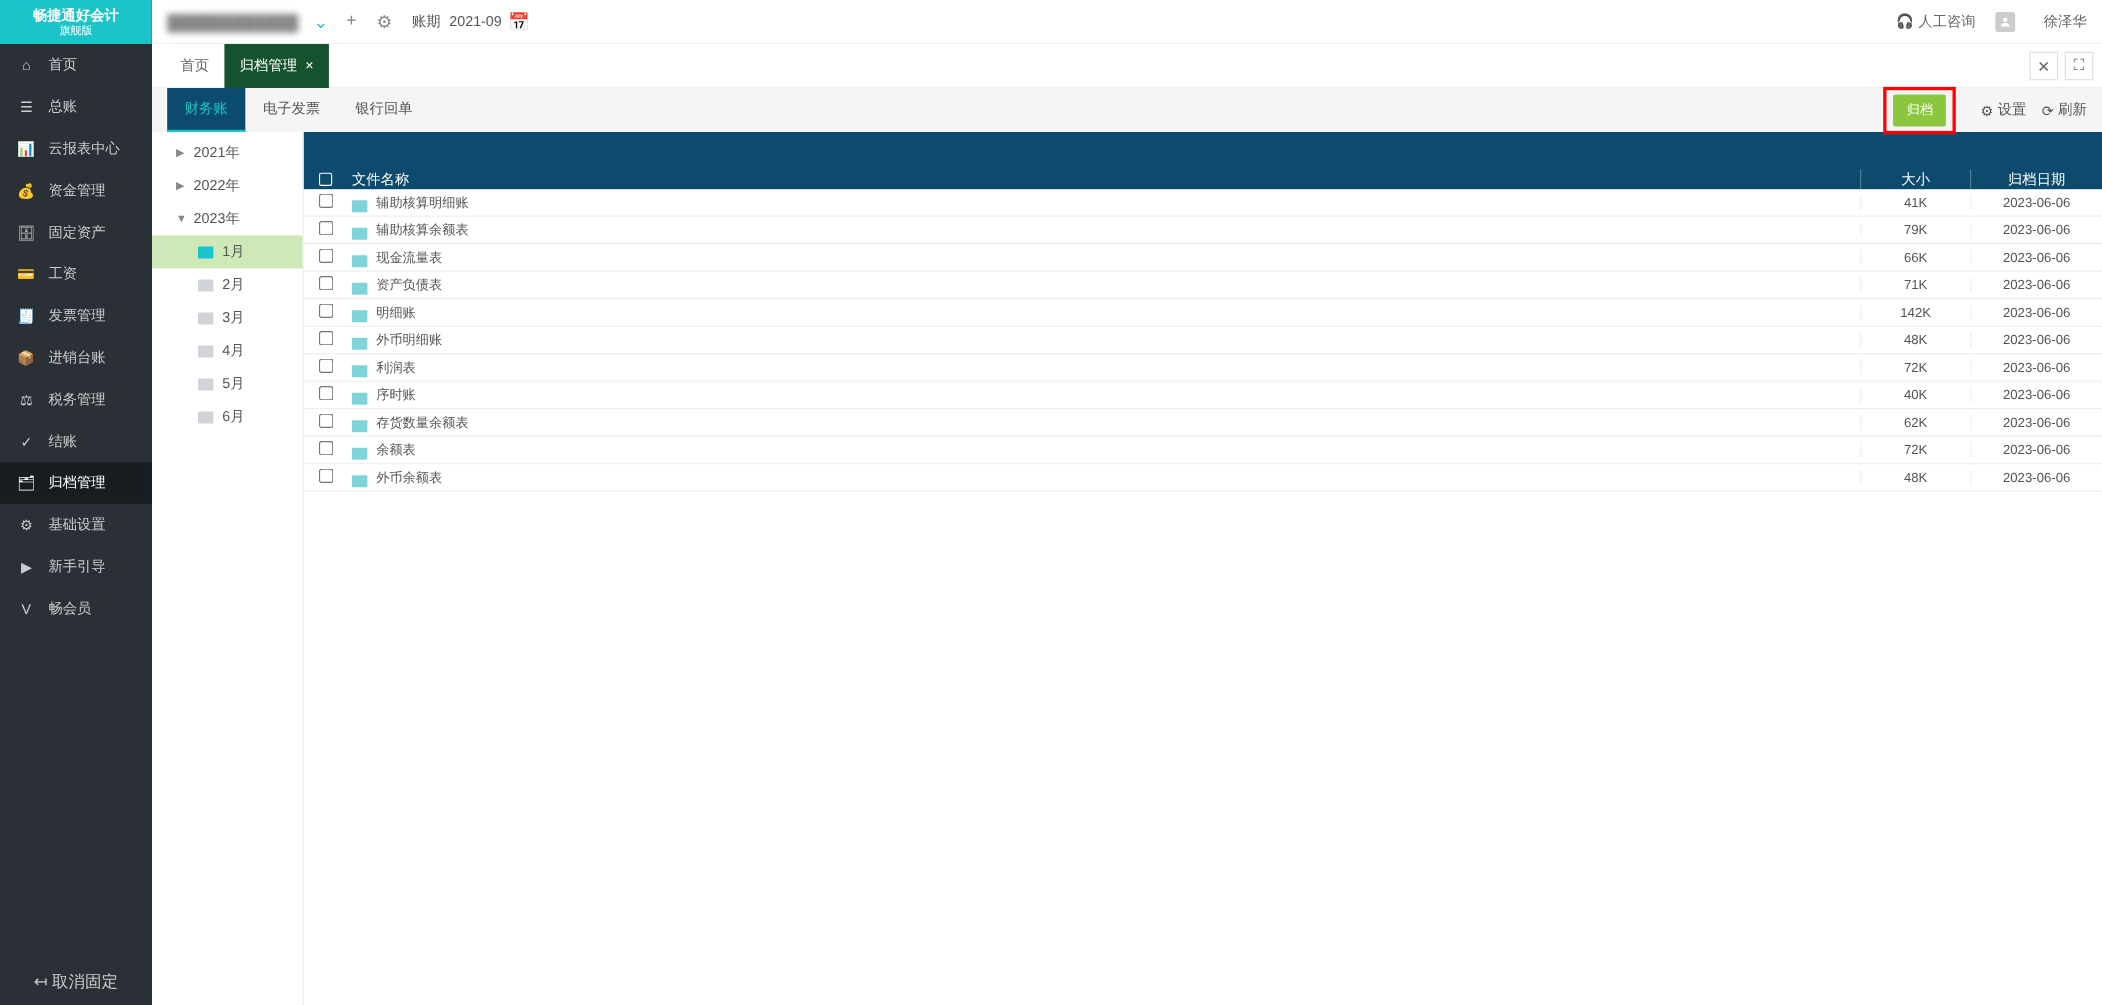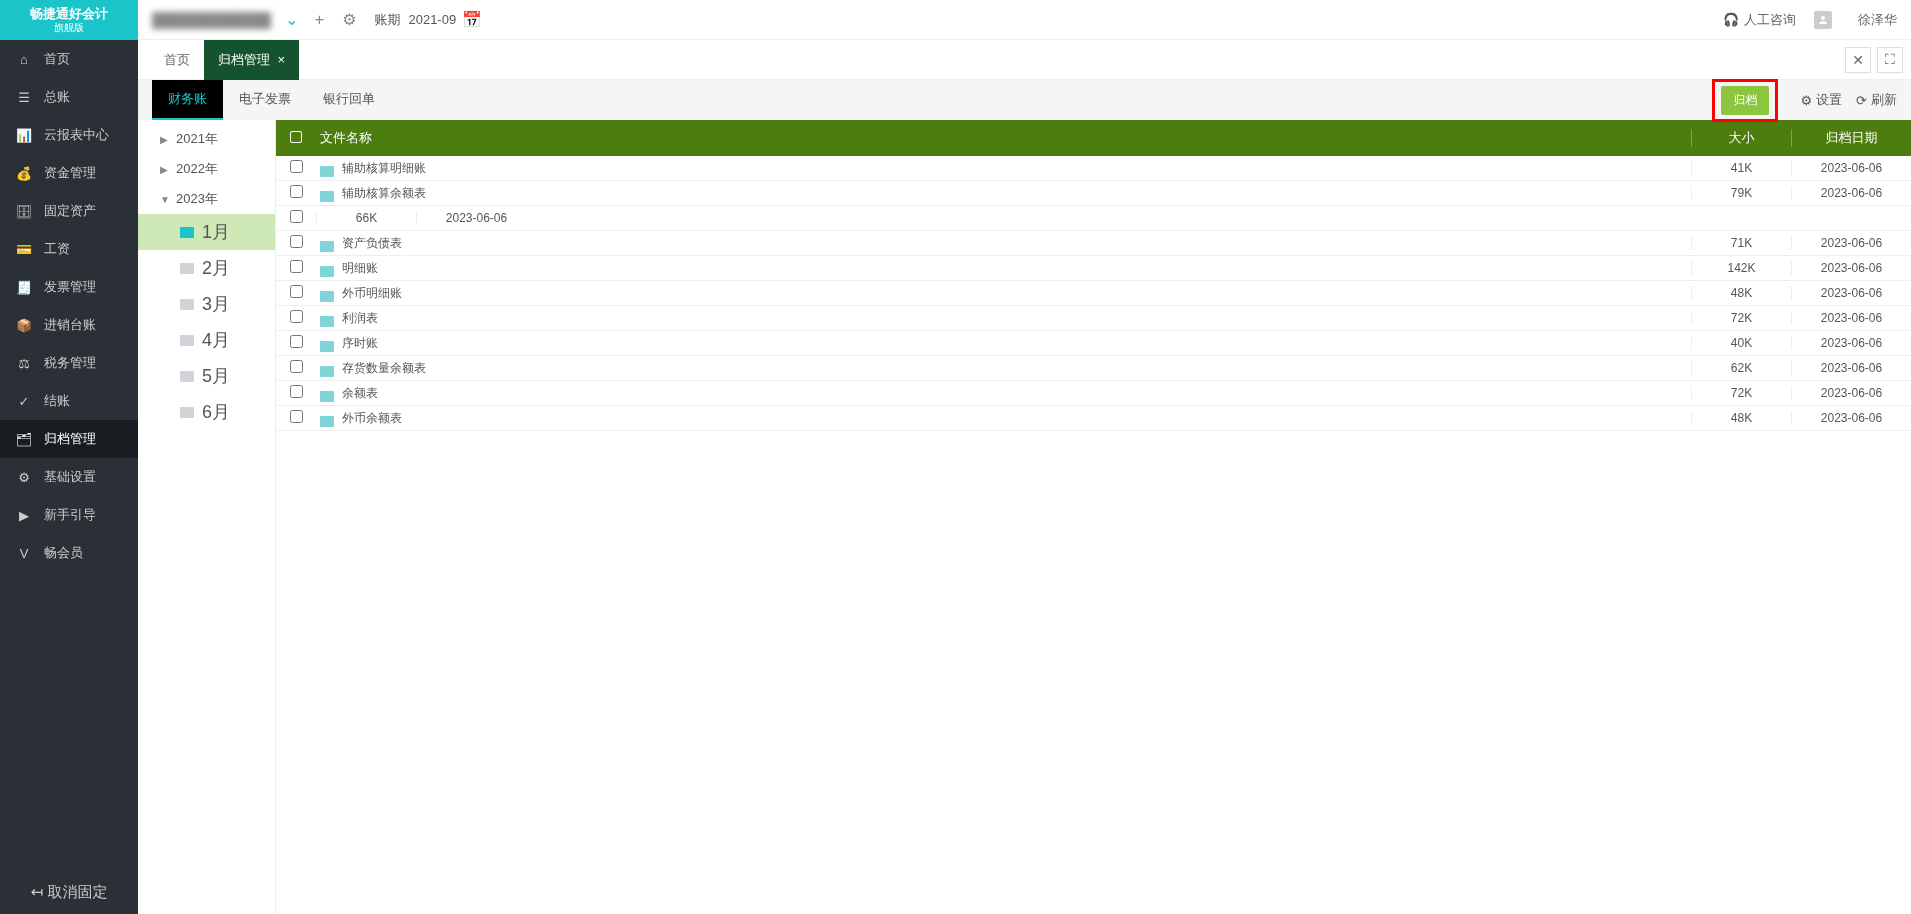--- a/index.html
+++ b/index.html
@@ -29,38 +29,38 @@
 
 .tabbar { height: 40px; display: flex; align-items: center; padding-left: 12px; border-bottom: 1px solid #eee; }
 .tab { padding: 0 14px; height: 40px; line-height: 40px; font-size: 13px; color: #666; cursor: pointer; }
 .tab.active { background: #14532d; color: #fff; }
 .tab.active .tab-close { margin-left: 4px; }
 .tabbar-right { margin-left: auto; display: flex; align-items: center; padding-right: 8px; }
 .tb-btn { width: 26px; height: 26px; border: 1px solid #ddd; margin-left: 6px; display: inline-flex; align-items: center; justify-content: center; cursor: pointer; color: #666; font-size: 14px; }
 
 .subtab-row { height: 40px; display: flex; align-items: center; background: #f5f5f5; padding: 0 14px; position: relative; }
 .subtab { padding: 10px 16px; font-size: 13px; color: #555; cursor: pointer; }
-.subtab.active { color: #1bc4c8; border-bottom: 2px solid #1bc4c8; background: #000000; }
+.subtab.active { color: #1bc4c8; border-bottom: 2px solid #1bc4c8; background: #0c4a6e; }
 .subtab-right { margin-left: auto; display: flex; align-items: center; }
 .archive-btn { background: #8bc63e; color: #fff; border: none; padding: 6px 12px; font-size: 12px; border-radius: 2px; cursor: pointer; }
 .highlight-box { border: 3px solid #ff0000; padding: 4px 6px; display: inline-flex; align-items: center; margin-right: 8px; }
 .link-btn { color: #555; font-size: 13px; margin-left: 14px; cursor: pointer; display: inline-flex; align-items: center; }
 .link-btn .ico { margin-right: 4px; }
 
 .content { flex: 1; display: flex; overflow: hidden; }
 .tree-panel { width: 138px; background: #fff; border-right: 1px solid #eee; padding-top: 4px; }
 .tree-node { padding: 6px 10px 6px 22px; font-size: 13px; color: #555; cursor: pointer; display: flex; align-items: center; }
 .tree-caret { width: 10px; display: inline-block; margin-right: 6px; color: #888; font-size: 10px; }
-.tree-month { padding: 6px 10px 6px 42px; font-size: 18px; color: #555; cursor: pointer; display: flex; align-items: center; }
+.tree-month { padding: 6px 10px 6px 42px; font-size: 13px; color: #555; cursor: pointer; display: flex; align-items: center; }
 .tree-month.selected { background: #cfe8b8; }
 .folder-ico { width: 14px; height: 11px; margin-right: 8px; background: #d0d4d8; border-radius: 1px; display: inline-block; }
 .folder-ico.sel { background: #1bc4c8; }
 
 .table-panel { flex: 1; overflow: auto; }
-.thead { background: #4d7c0f; color: #fff; display: flex; align-items: center; height: 36px; font-size: 13px; }
+.thead { background: #0c4a6e; color: #fff; display: flex; align-items: flex-end; height: 52px; font-size: 13px; }
 .th-check { width: 40px; text-align: center; }
 .th-name { flex: 1; padding-left: 4px; }
 .th-size { width: 100px; text-align: center; border-left: 1px solid rgba(255,255,255,0.3); }
 .th-date { width: 120px; text-align: center; border-left: 1px solid rgba(255,255,255,0.3); }
 .trow { display: flex; align-items: center; height: 25px; font-size: 12px; color: #555; border-bottom: 1px solid #eee; }
 .td-check { width: 40px; text-align: center; }
 .td-name { flex: 1; padding-left: 4px; display: flex; align-items: flex-end; }
 .td-size { width: 100px; text-align: center; border-left: 1px solid #eee; }
 .td-date { width: 120px; text-align: center; border-left: 1px solid #eee; }
 .file-ico { width: 14px; height: 11px; background: #7fd4d8; border-radius: 1px; margin-right: 8px; display: inline-block; }
@@ -256,20 +256,24 @@
             <div class="td-check"><input type="checkbox" style=""></div>
             <div class="td-name">
               <span class="file-ico"></span>
               <span>辅助核算余额表</span>
             </div>
             <div class="td-size">79K</div>
             <div class="td-date">2023-06-06</div>
           </div>
           <div class="trow">
             <div class="td-check"><input type="checkbox" style=""></div>
+            <div class="td-name">
+              <span class="file-ico"></span>
+              <span>现金流量表</span>
+            </div>
             <div class="td-size">66K</div>
             <div class="td-date">2023-06-06</div>
           </div>
           <div class="trow">
             <div class="td-check"><input type="checkbox" style=""></div>
             <div class="td-name">
               <span class="file-ico"></span>
               <span>资产负债表</span>
             </div>
             <div class="td-size">71K</div>

